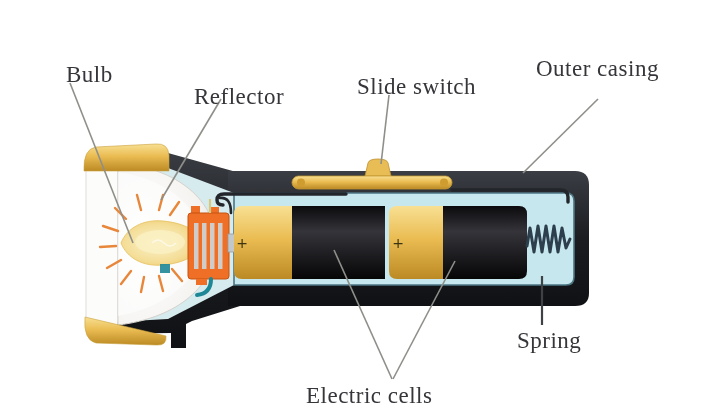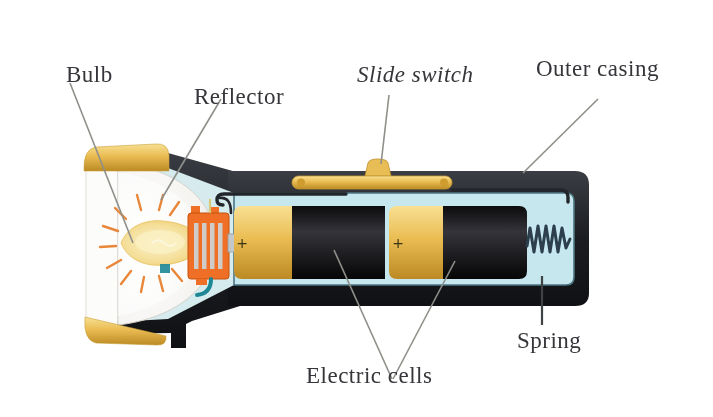--- a/index.html
+++ b/index.html
@@ -7,24 +7,24 @@
     position:relative;width:713px;height:417px;background:#ffffff;overflow:hidden;
     font-family:"Liberation Serif", serif;
   }
   .diagram-svg{position:absolute;left:0;top:0;}
   .part-label{
     position:absolute;font-size:23px;color:#35353a;letter-spacing:0.5px;
     white-space:nowrap;font-family:"Liberation Serif", serif;
   }
   .lbl-bulb{left:66px;top:62px;}
   .lbl-reflector{left:194px;top:68px;margin-top:16px;}
-  .lbl-slide-switch{left:357px;top:62px;font-style:italic;}
+  .lbl-slide-switch{left:357px;top:74px;}
   .lbl-outer-casing{left:536px;top:56px;}
   .lbl-spring{left:501px;top:328px;margin-left:16px;}
-  .lbl-electric-cells{left:306px;top:363px;}
+  .lbl-electric-cells{left:306px;top:383px;}
 </style>
 </head>
 <body>
 
 <div class="stage">
 
   <svg class="diagram-svg" width="713" height="417" viewBox="0 0 713 417">
     <defs>
       <linearGradient id="gGold" x1="0" y1="0" x2="0" y2="1">
         <stop offset="0" stop-color="#f8e093"></stop>

